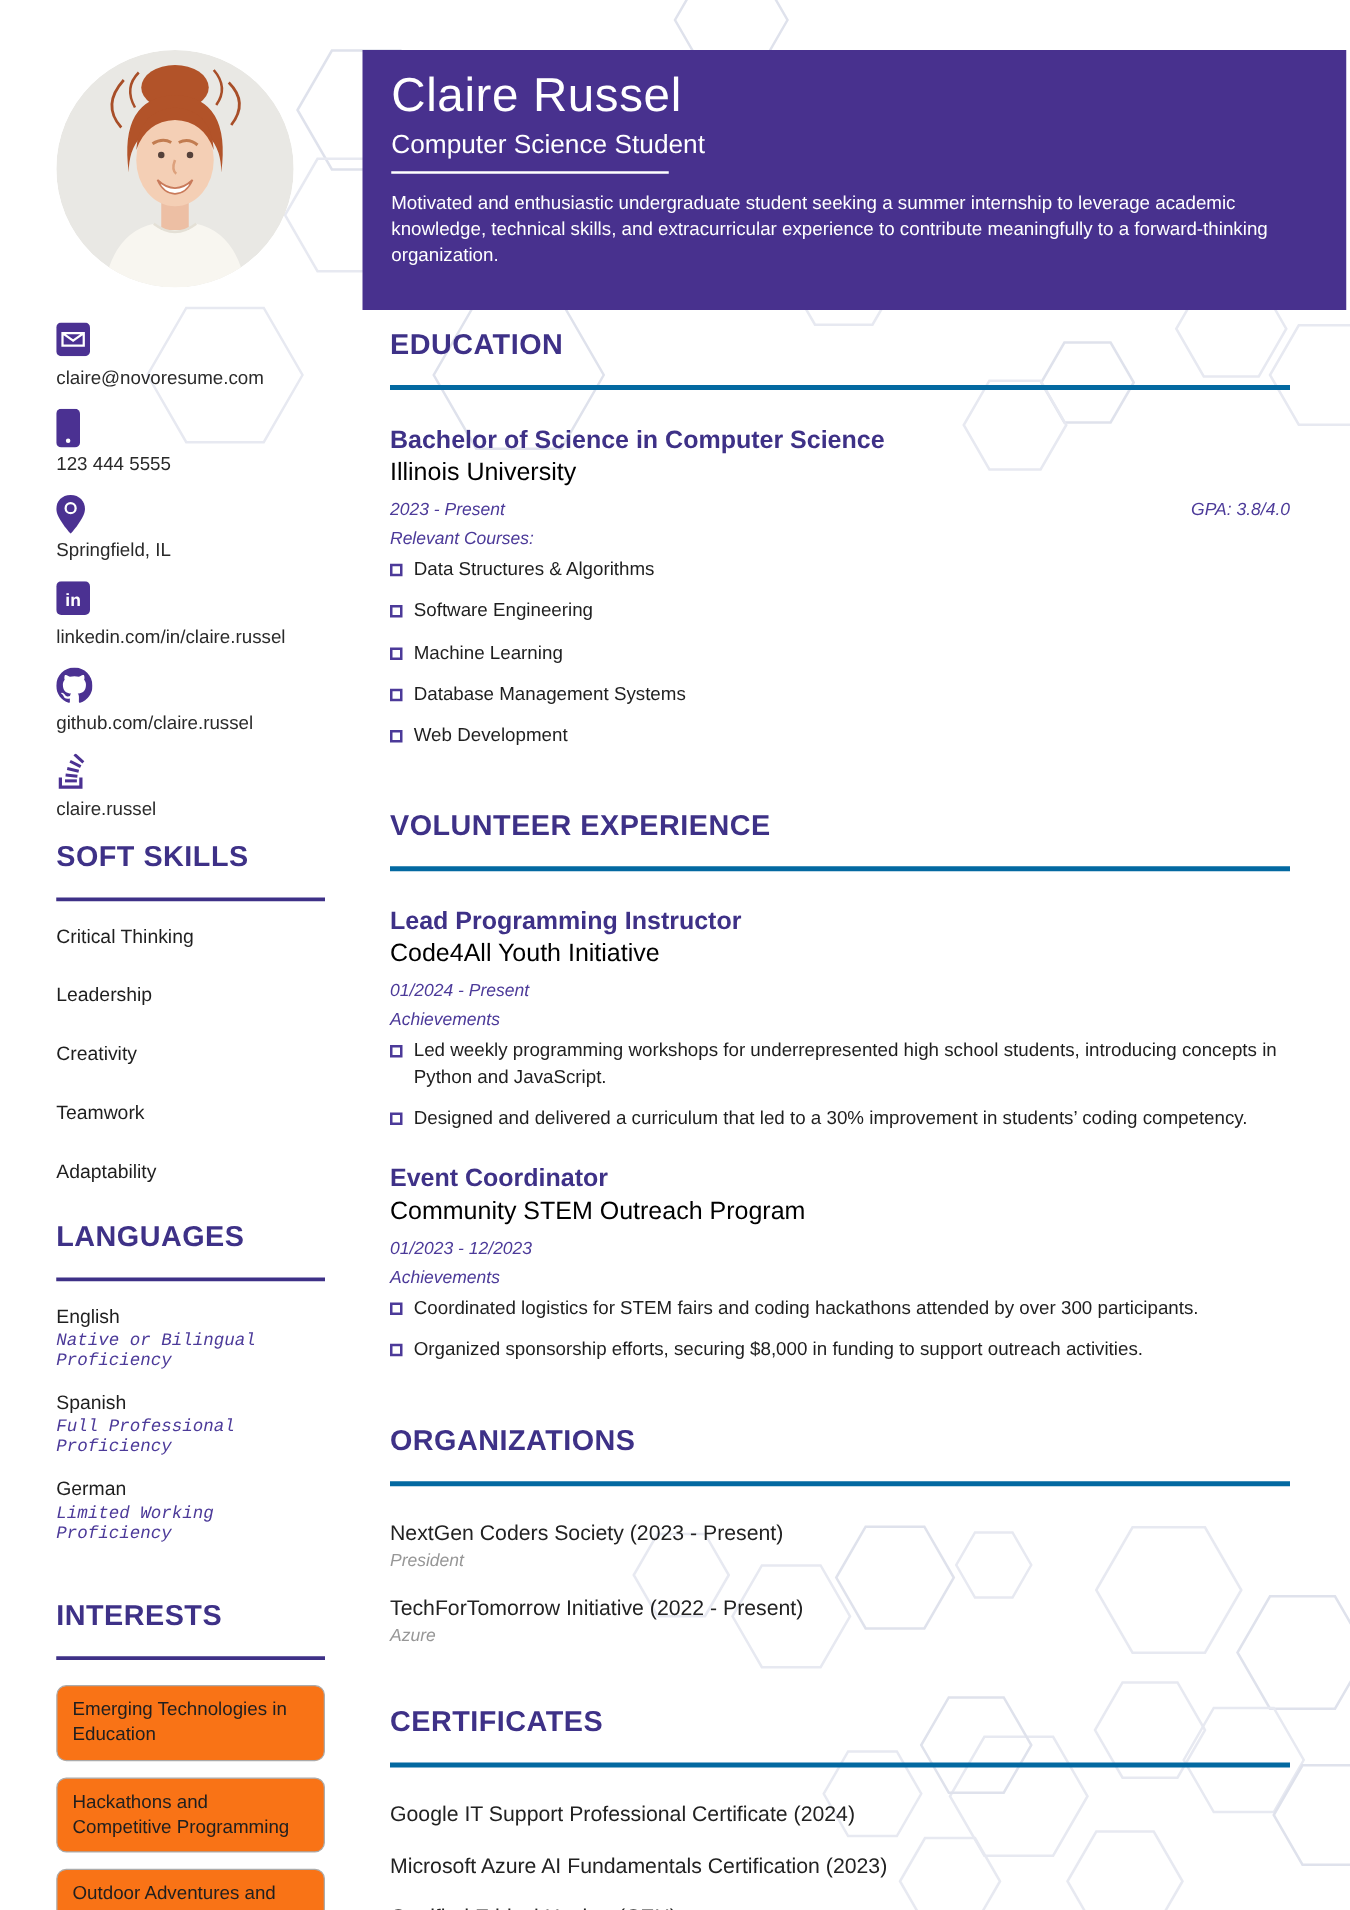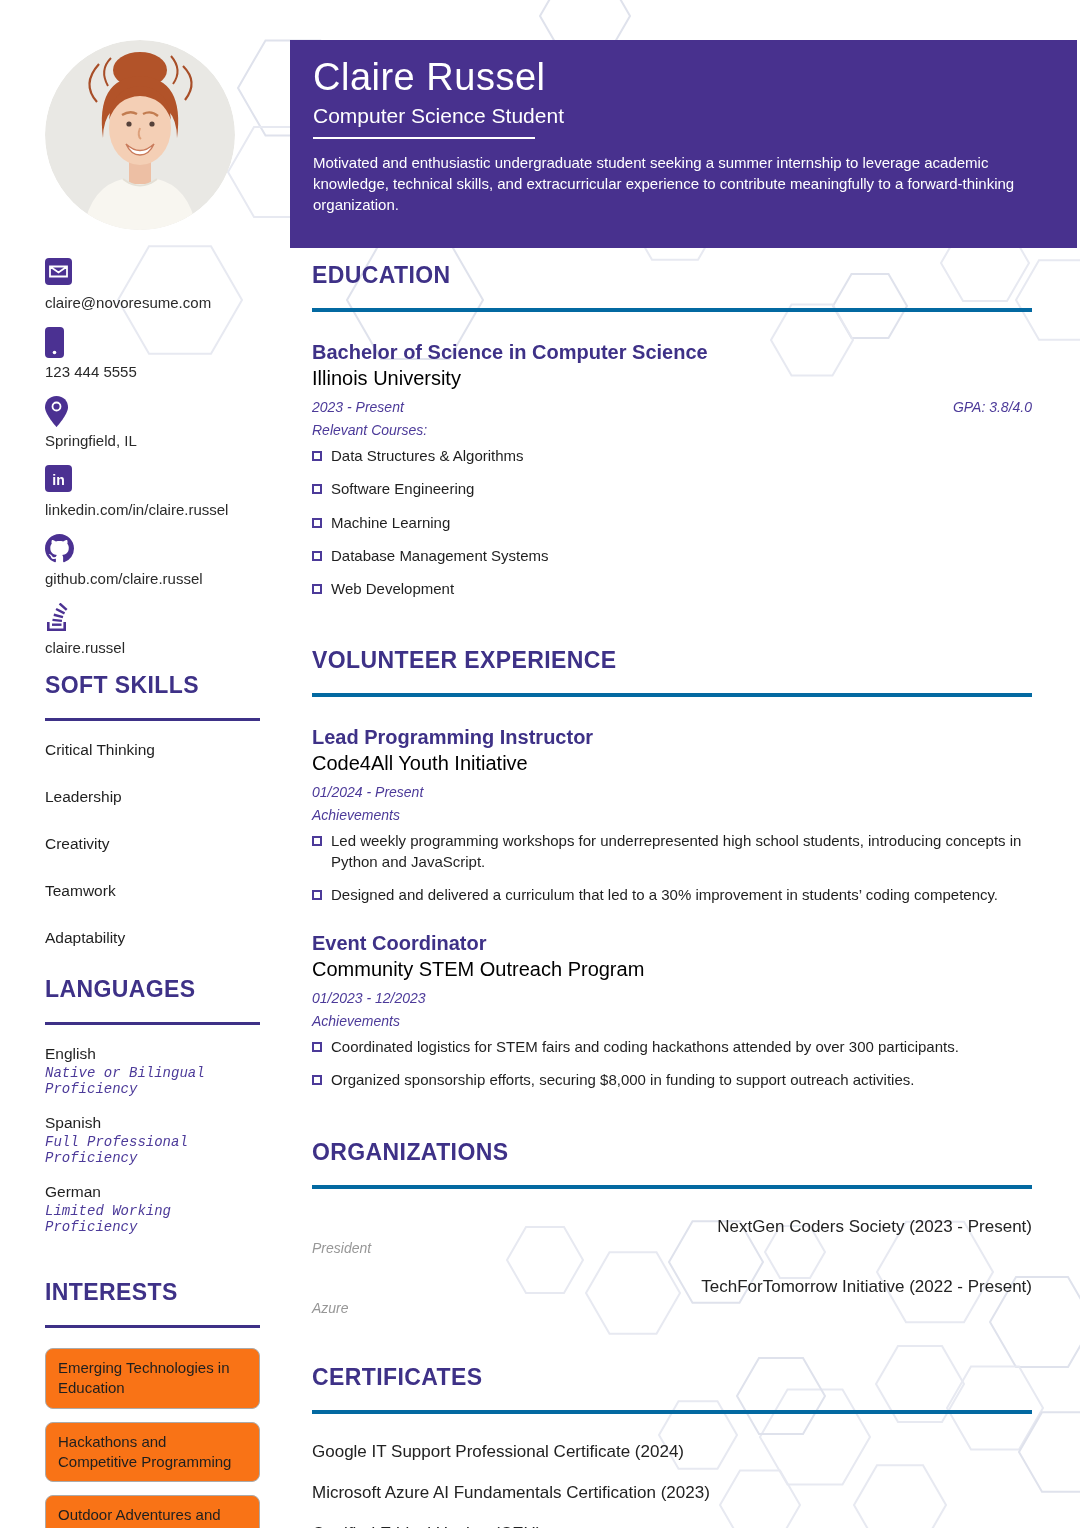--- a/index.html
+++ b/index.html
@@ -56,21 +56,21 @@
   .esub{font-size:20px;font-weight:400;color:#000000;margin-top:3px;}
   .meta{font-size:14px;font-style:italic;color:#4C3A99;}
   .meta-row{display:flex;justify-content:space-between;margin-top:9px;}
   .label-meta{margin-top:7px;}
   .blist{list-style:none;margin:8px 0 0 0;padding:0;}
   .bitem{display:flex;gap:9px;font-size:15px;line-height:1.35;color:#1f1f1f;margin-bottom:13px;}
   .bitem .sq{width:6px;height:6px;border:2px solid #4C3A99;flex:0 0 auto;margin-top:5px;}
   .vspace-lg{margin-top:48px;}
   .entry2{margin-top:26px;}
   .org-entry{margin-bottom:21px;}
-  .org-name{font-size:17px;color:#222222;text-align:right;}
+  .org-name{font-size:17px;color:#222222;}
   .org-role{font-size:14px;font-style:italic;color:#979797;margin-top:3px;}
   .cert-item{font-size:17px;color:#222222;margin-bottom:21px;}
   .icon-purple{fill:#4b3192;}
 </style>
 </head>
 <body>
 
 <div class="page">
 
   <svg id="hex-layer">

